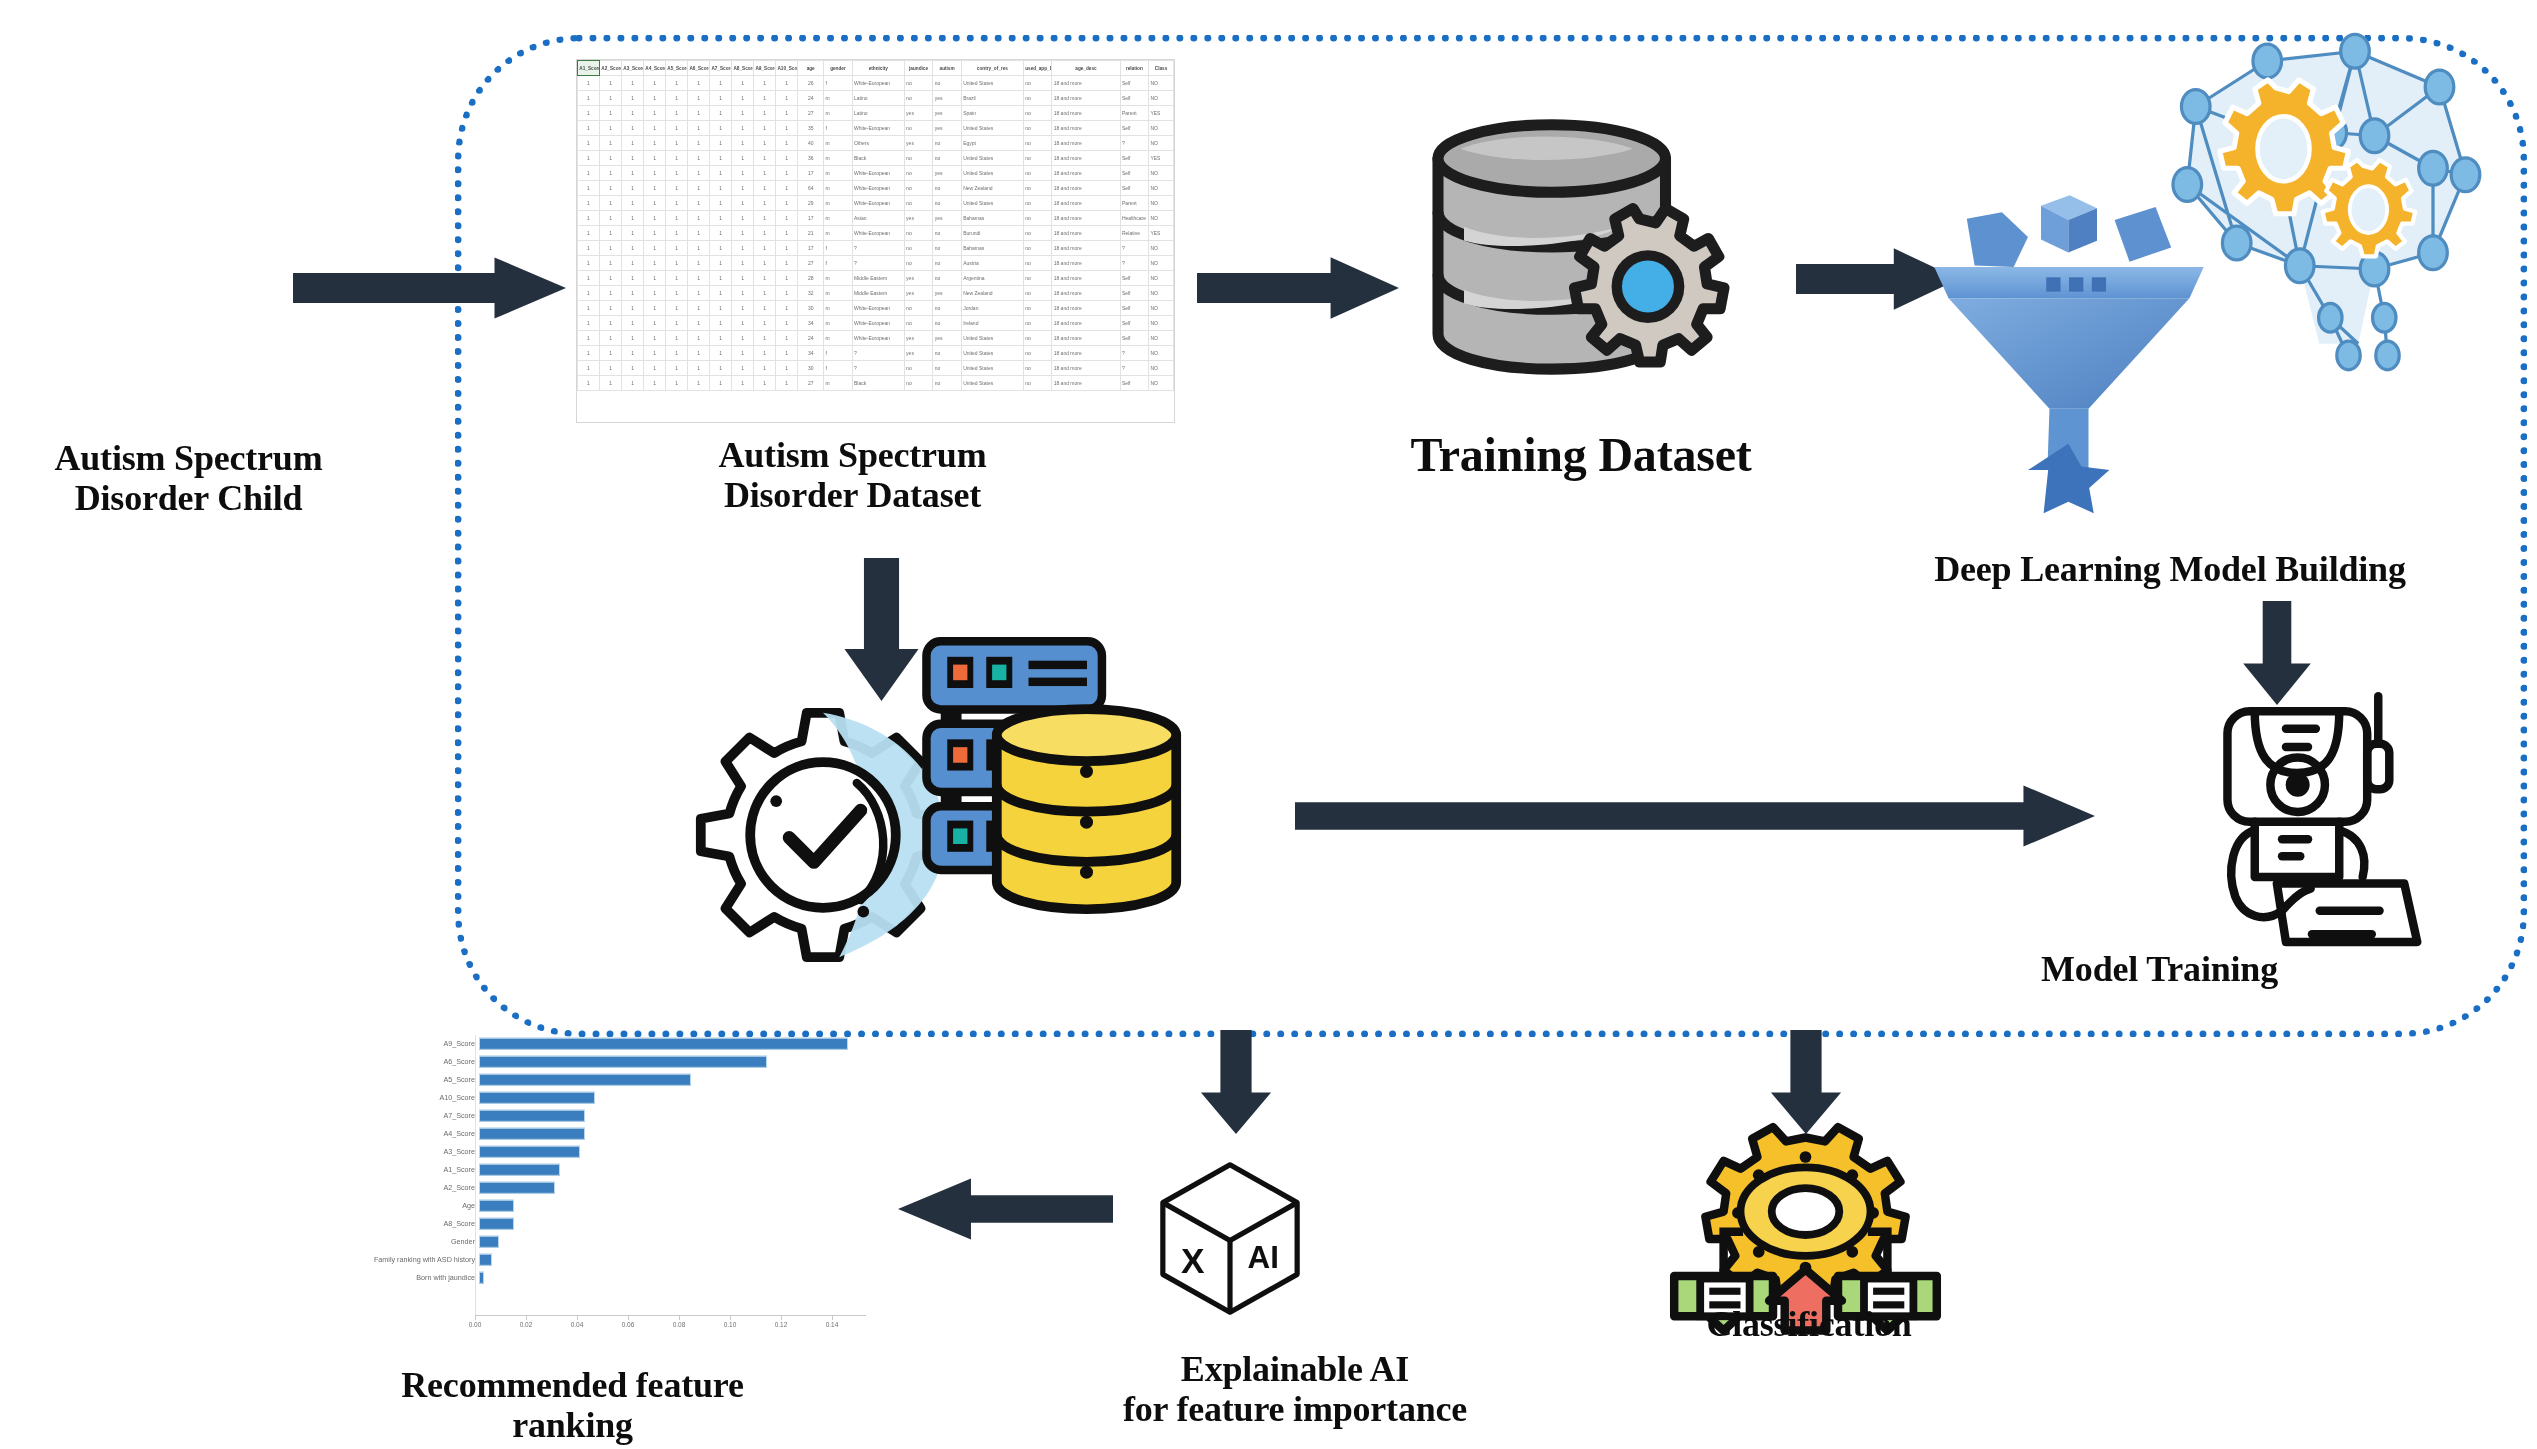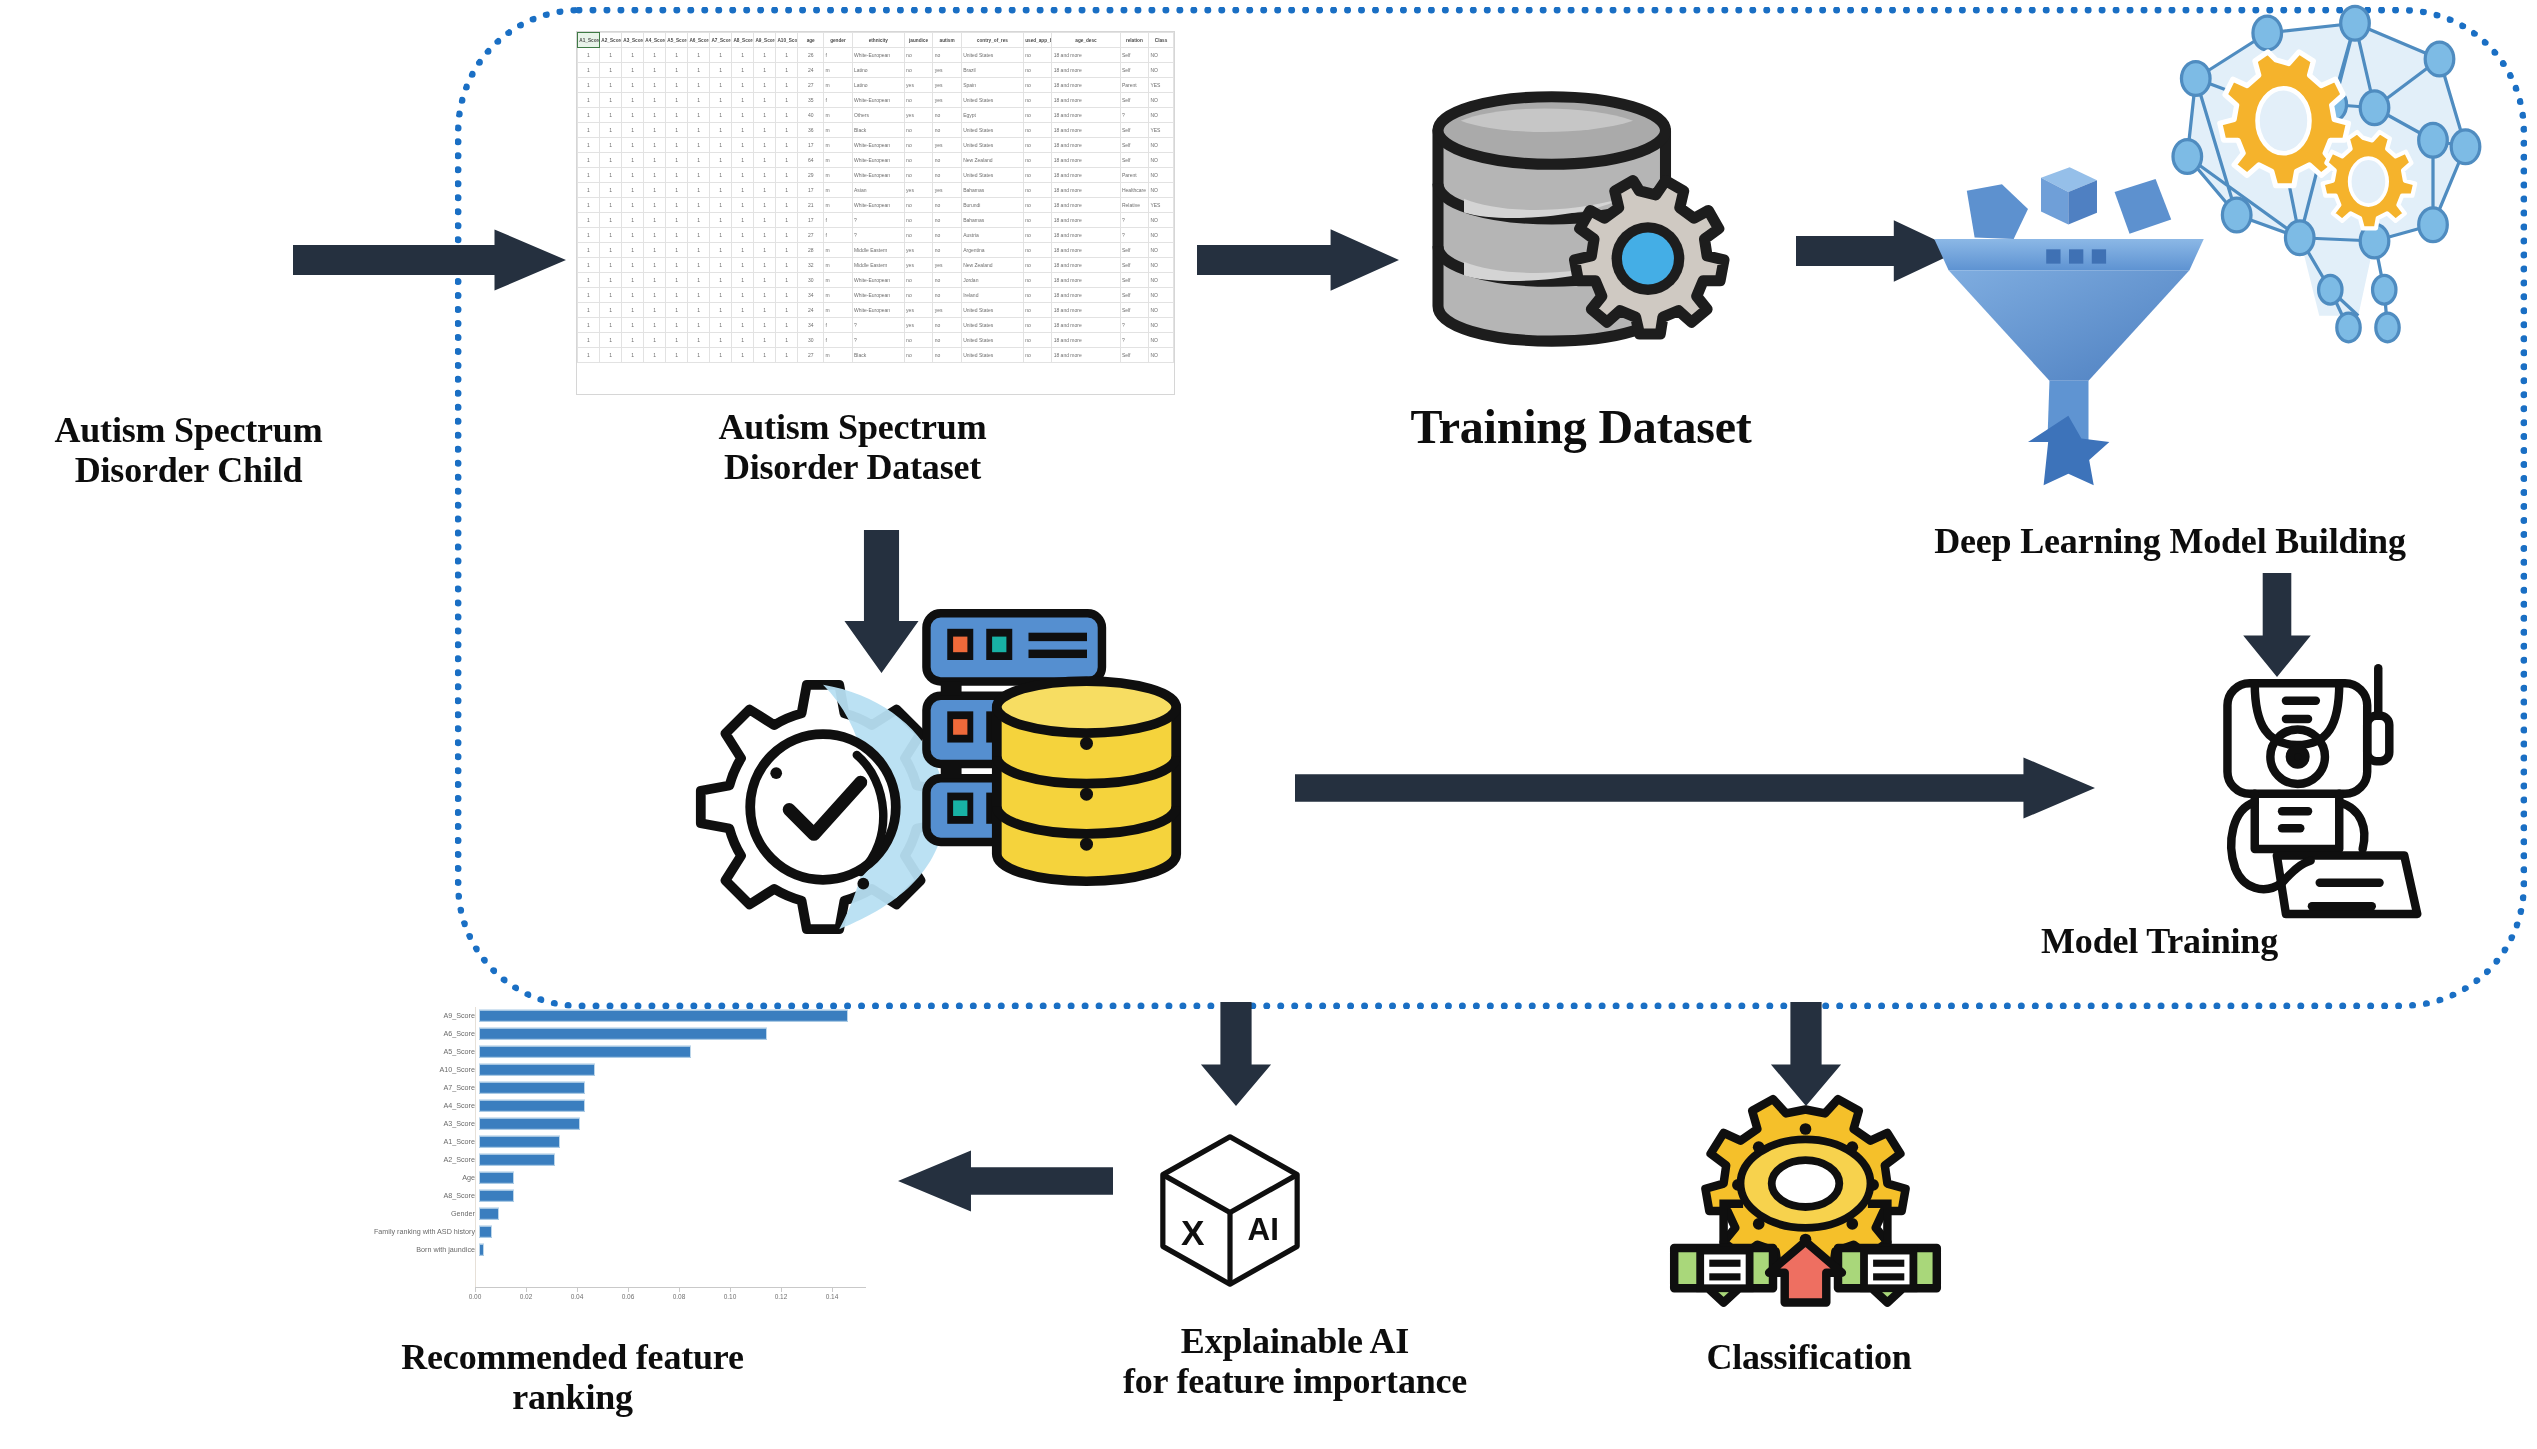--- a/index.html
+++ b/index.html
@@ -1,19 +1,19 @@
 <!DOCTYPE html>
 <html style="font-size:10.4px"><head>
 <meta charset="utf-8">
 <style>
   html,body{margin:0;padding:0;background:#ffffff;}
   body{width:2538px;height:1450px;position:relative;overflow:hidden;
        font-family:"Liberation Serif",serif;}
 
-  .stage{position:absolute;inset:0;}
+  .stage{position:absolute;inset:0;margin-top:28px;}
 
   
   .dotted-region{
     position:absolute;
     left:455px; top:6.5px; width:2072px; height:1002px;
     border:7.2px dotted #1a6fc4;
     border-radius:124px;
     box-sizing:border-box;
     pointer-events:none;
   }
@@ -944,21 +944,21 @@
         <path d="M280,218 L432,218 L432,280 L380,280 L356,302 L332,280 L280,280 Z" fill="#a9d77a" stroke="#0f0f0f" stroke-width="13" stroke-linejoin="round"></path>
         <rect x="320" y="222" width="76" height="58" fill="#ffffff" stroke="#0f0f0f" stroke-width="12"></rect>
         <rect x="334" y="236" width="48" height="11" fill="#0f0f0f"></rect>
         <rect x="334" y="257" width="48" height="11" fill="#0f0f0f"></rect>
       </g>
 
       <path d="M230,208 L286,256 L262,256 L262,302 L198,302 L198,256 L174,256 Z" fill="#ee6f61" stroke="#0f0f0f" stroke-width="13" stroke-linejoin="round"></path>
     </svg>
   </div>
 
-  <div class="caption" style="left:1614px;top:1337px;width:390px;font-size:36px;">Classification</div>
+  <div class="caption" style="left:1614px;top:1276px;width:390px;font-size:36px;">Classification</div>
 
   <div class="arrow" style="left:898px;top:1145px;">
     <svg width="215" height="72" viewBox="0 0 330 110">
       <path d="M330,34 L112,34 L112,8 L0,55 L112,102 L112,76 L330,76 Z" fill="#25303f"></path>
     </svg>
   </div>
 
   <div class="chartbox">
     <div class="chart-inner">
       <div class="chart-baseline"></div>

